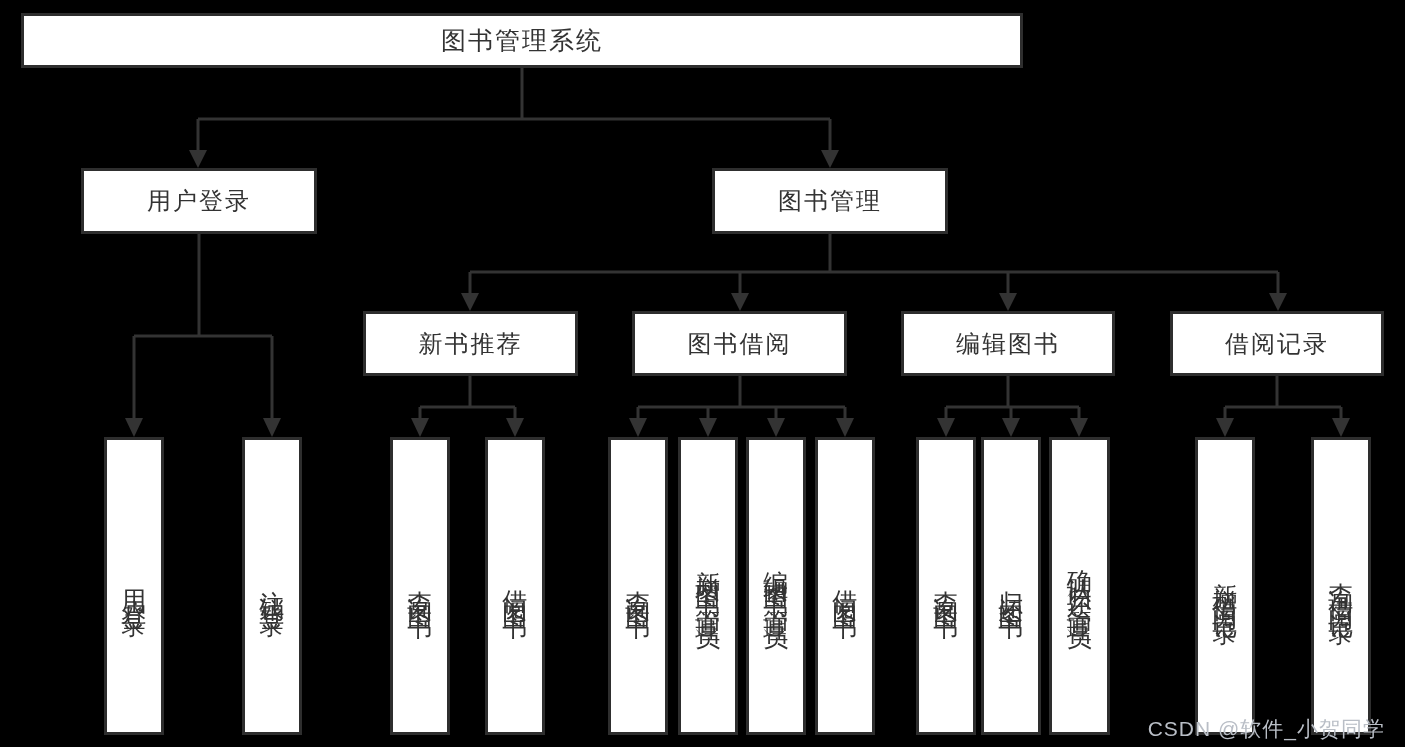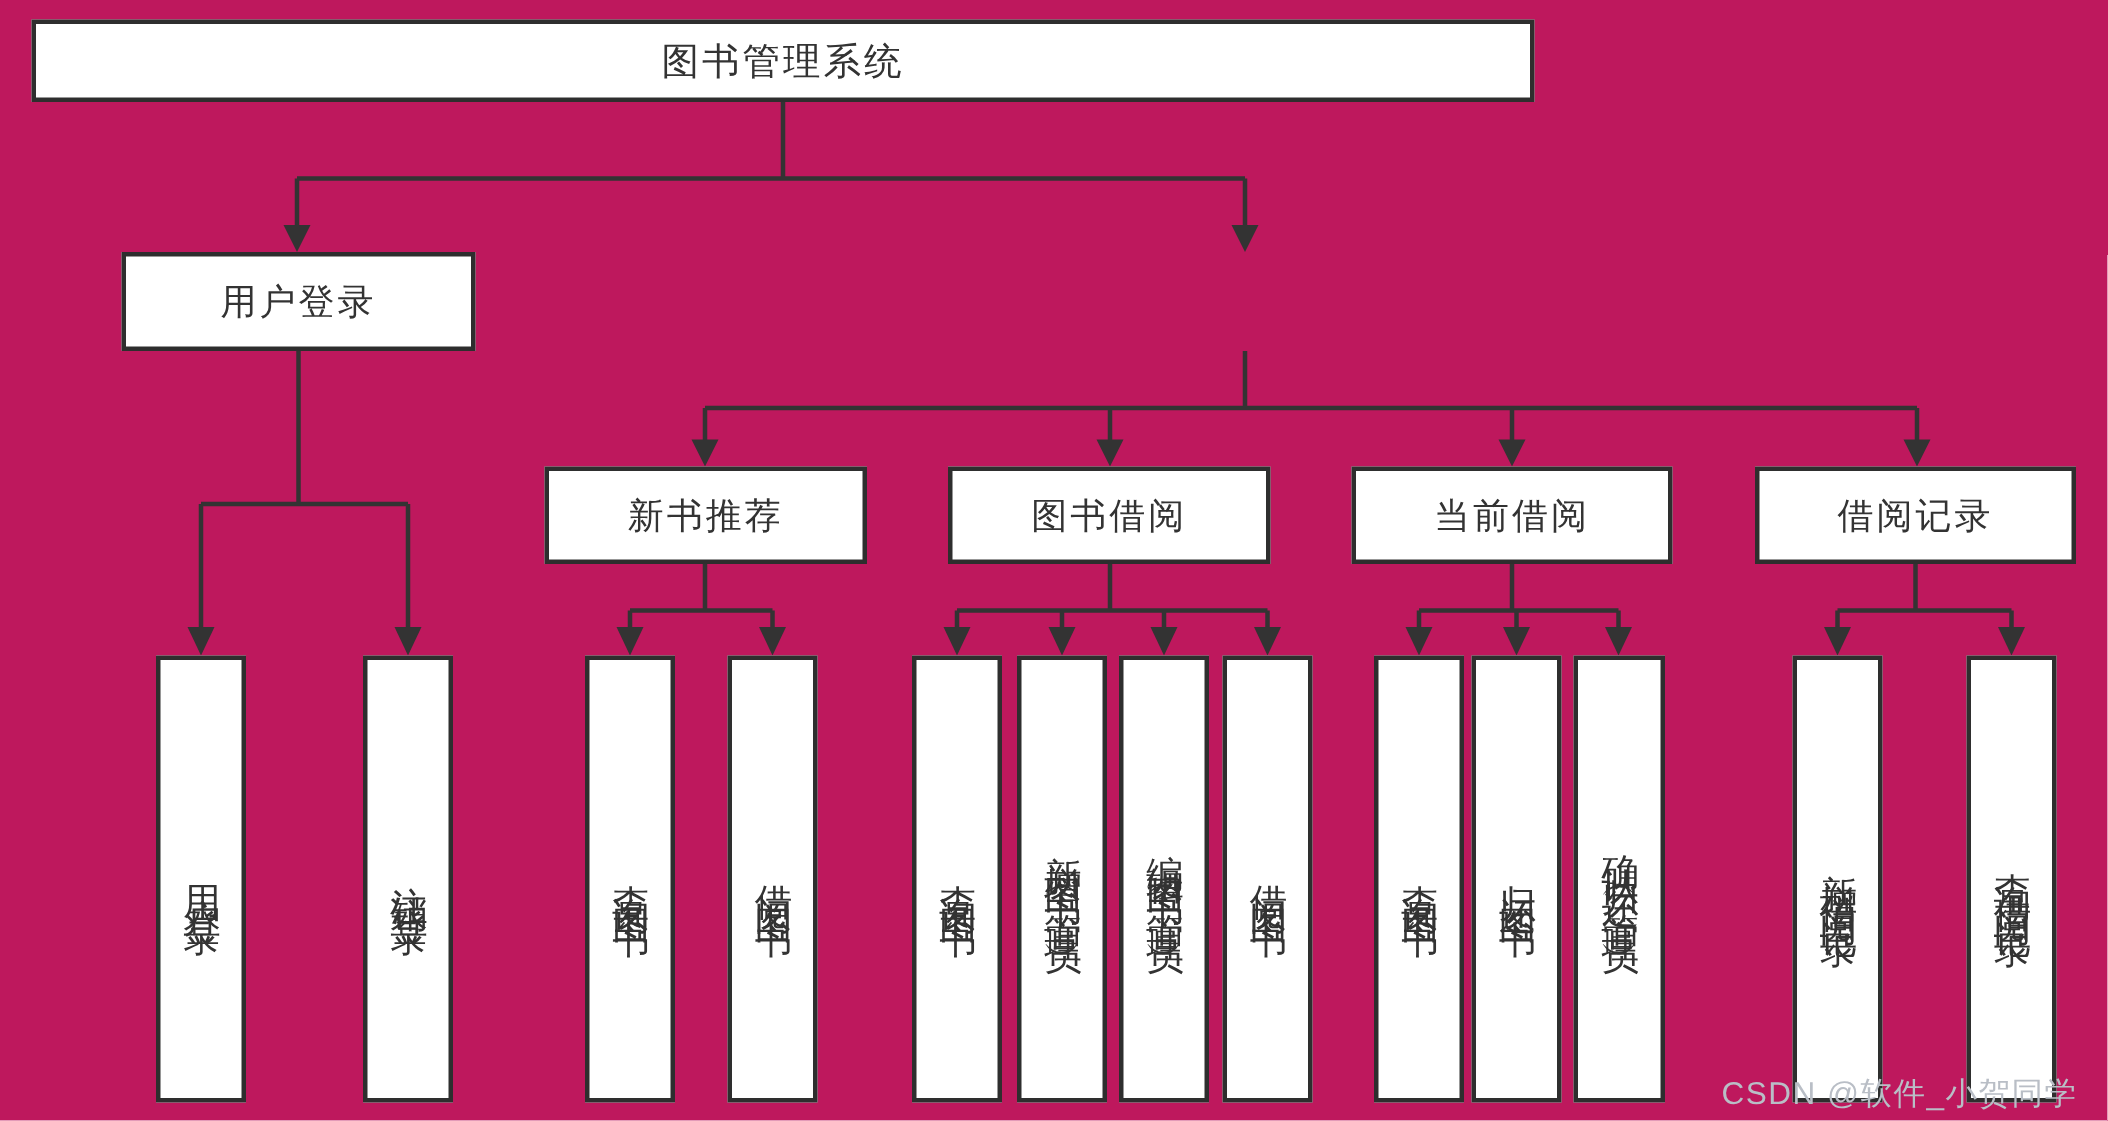--- a/index.html
+++ b/index.html
@@ -1,20 +1,20 @@
 <!DOCTYPE html>
 <html><head>
 <meta charset="utf-8">
 <style>
   html, body { margin: 0; padding: 0; background: #ffffff; }
   .canvas {
     position: relative;
     width: 1405px;
     height: 747px;
-    background: #be185d;
+    background: #000000;
     font-family: "Liberation Sans", sans-serif;
     overflow: hidden;
   }
   .connectors {
     position: absolute;
     left: 0; top: 0;
     width: 1405px; height: 747px;
   }
   .node {
     position: absolute;
@@ -101,24 +101,25 @@
       <polygon points="1070,418 1088,418 1079,437"></polygon>
 
       <polygon points="1216,418 1234,418 1225,437"></polygon>
       <polygon points="1332,418 1350,418 1341,437"></polygon>
     </g>
   </svg>
 
   <div class="node h-node root-node" style="left:21px; top:13px; width:1002px; height:55px;">图书管理系统</div>
 
   <div class="node h-node" style="left:81px; top:168px; width:236px; height:66px;">用户登录</div>
+  <div class="node h-node" style="left:712px; top:168px; width:236px; height:66px;">图书管理</div>
 
   <div class="node h-node" style="left:632px; top:311px; width:215px; height:65px;">图书借阅</div>
   <div class="node h-node" style="left:363px; top:311px; width:215px; height:65px;">新书推荐</div>
-  <div class="node h-node" style="left:901px; top:311px; width:214px; height:65px;">当前借阅</div>
+  <div class="node h-node" style="left:901px; top:311px; width:214px; height:65px;">编辑图书</div>
   <div class="node h-node" style="left:1170px; top:311px; width:214px; height:65px;">借阅记录</div>
 
   <div class="node leaf" style="left:104px; top:437px; width:60px; height:298px;">用户登录</div>
   <div class="node leaf" style="left:242px; top:437px; width:60px; height:298px;">注销登录</div>
 
   <div class="node leaf" style="left:390px; top:437px; width:60px; height:298px;">查询图书</div>
   <div class="node leaf" style="left:485px; top:437px; width:60px; height:298px;">借阅图书</div>
 
   <div class="node leaf" style="left:608px; top:437px; width:60px; height:298px;">查询图书</div>
   <div class="node leaf" style="left:678px; top:437px; width:60px; height:298px;">新增图书（管理员）</div>

